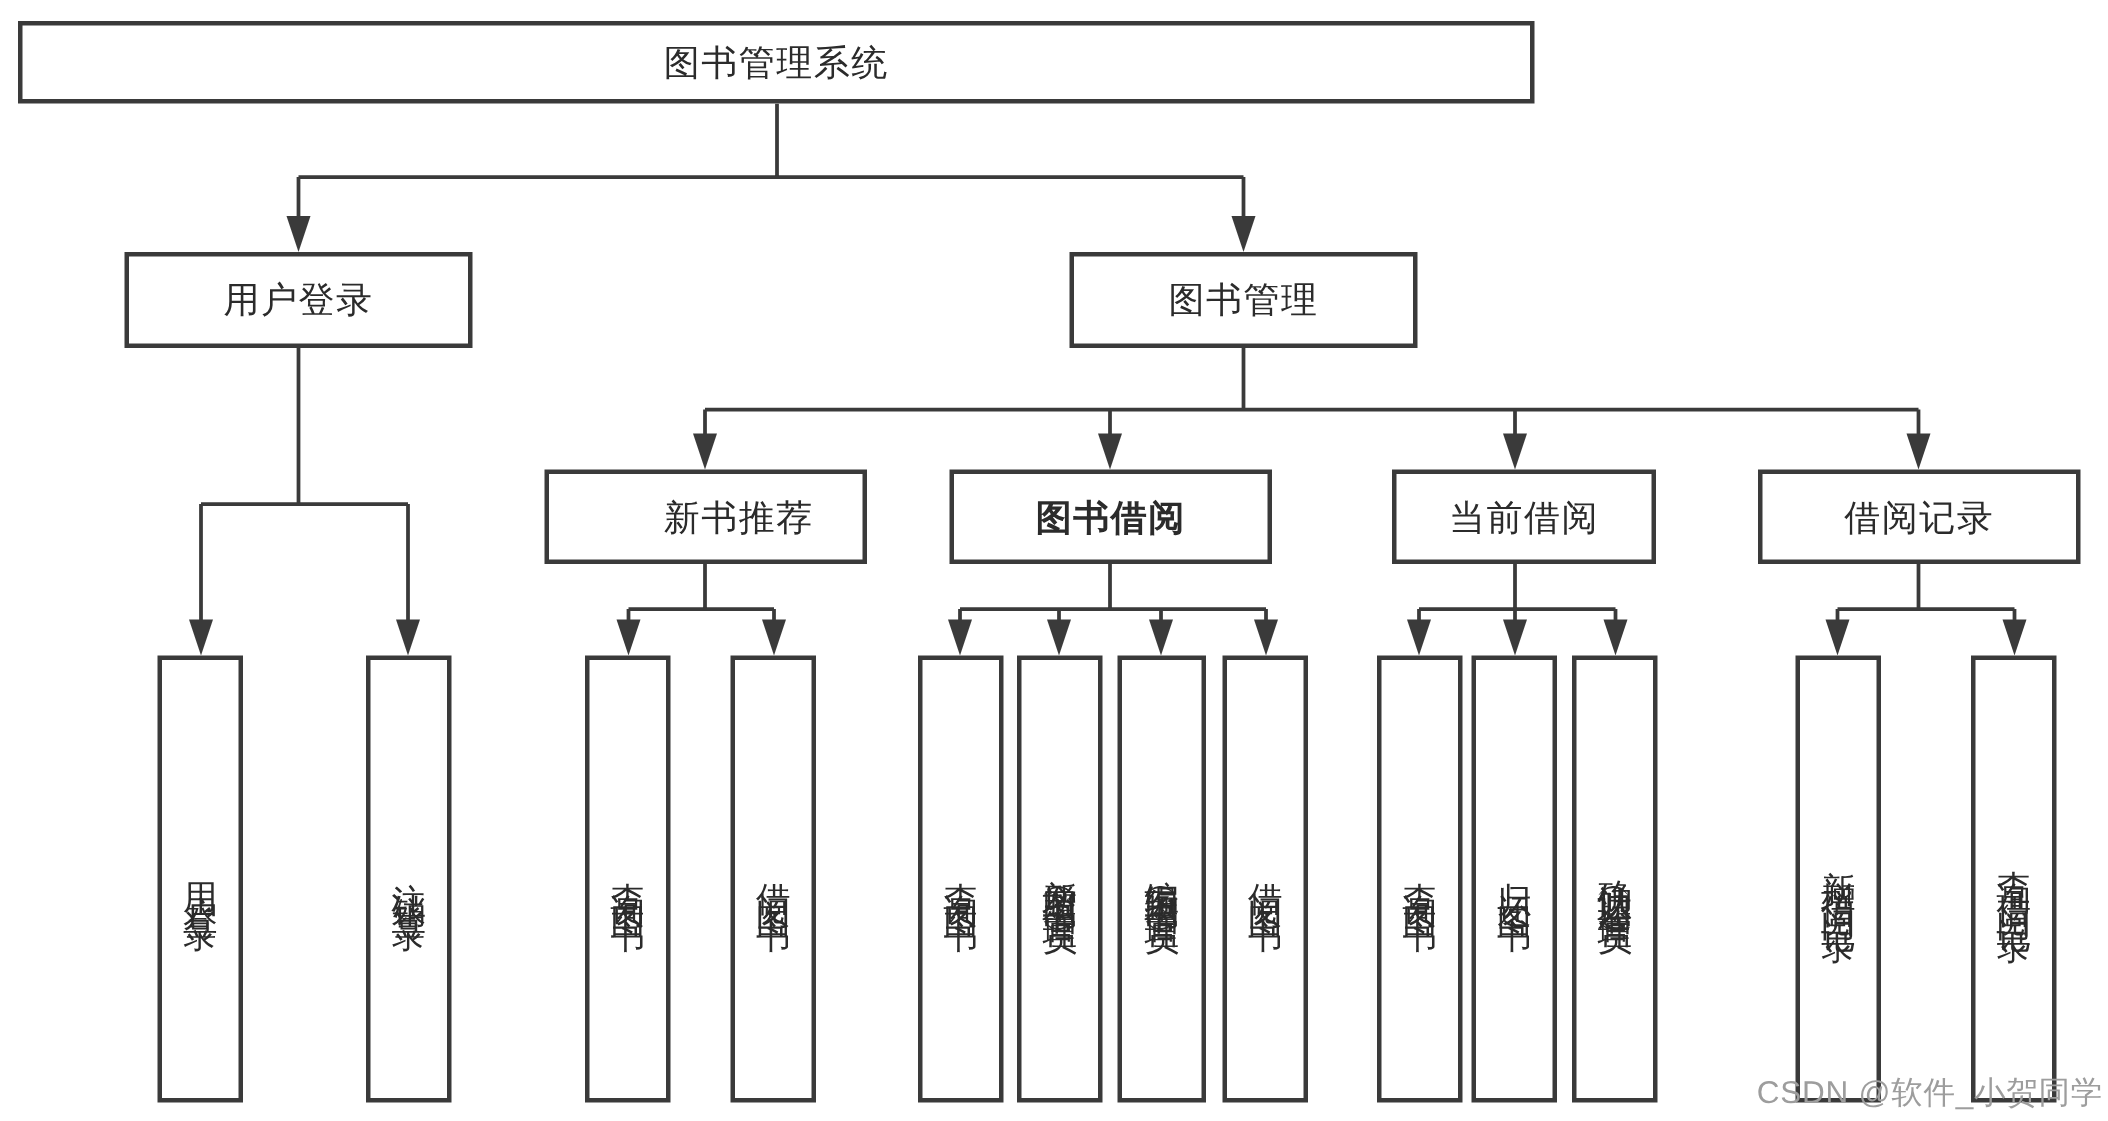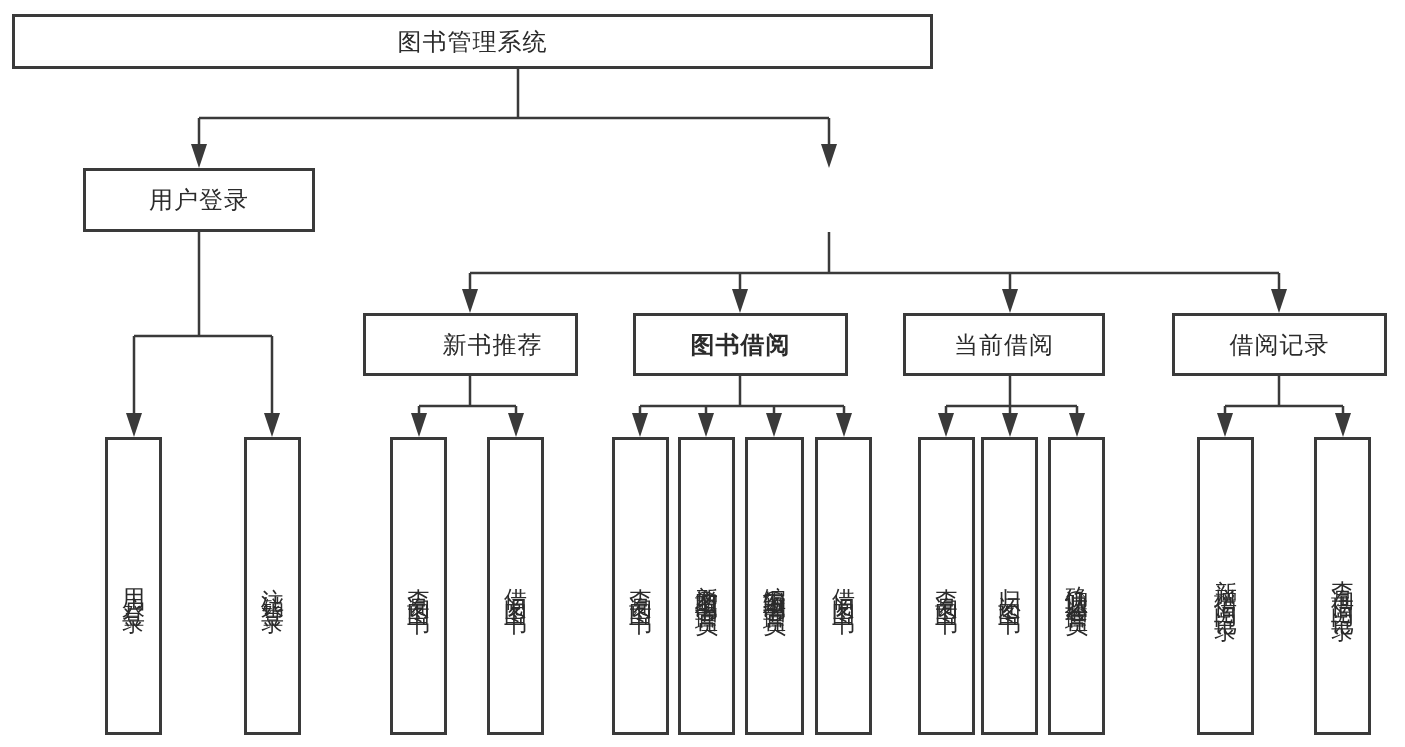--- a/index.html
+++ b/index.html
@@ -14,21 +14,21 @@
     font-size:24px;letter-spacing:1px;white-space:nowrap;
   }
   .leaf{
     writing-mode:vertical-rl;text-orientation:mixed;
     font-size:23px;letter-spacing:8px;line-height:1;
     width:57px;height:298px;top:437px;
   }
   .leaf.tight{letter-spacing:4px;}
   .lvl2{width:232px;height:64px;top:168px;}
   .lvl3{width:215px;height:63px;top:313px;}
-  #root-box{left:12px;top:14px;width:921px;height:55px;}
+  #root-box{left:12px;top:14px;width:1011px;height:55px;}
   #watermark{
     position:absolute;right:3px;bottom:5px;z-index:2;
     font-size:21px;color:#9d9d9d;letter-spacing:0.5px;
   }
 </style>
 </head>
 <body>
 
 <div id="canvas">
 
@@ -68,38 +68,40 @@
       <polygon points="1002,413 1018,413 1010,437"></polygon>
       <polygon points="1069,413 1085,413 1077,437"></polygon>
       <polygon points="1217,413 1233,413 1225,437"></polygon>
       <polygon points="1335,413 1351,413 1343,437"></polygon>
     </g>
   </svg>
 
   <div class="node" id="root-box">图书管理系统</div>
 
   <div class="node lvl2" style="left:83px;">用户登录</div>
+  <div class="node lvl2" style="left:713px;">图书管理</div>
 
   <div class="node lvl3" style="left:363px;padding-left:44px;">新书推荐</div>
   <div class="node lvl3" style="left:633px;font-weight:bold;">图书借阅</div>
-  <div class="node lvl3" style="left:903px;width:202px;">当前借阅</div>
+  <div class="node lvl3" style="left:928px;width:176px;">当前借阅</div>
   <div class="node lvl3" style="left:1172px;">借阅记录</div>
 
   <div class="node leaf" style="left:105px;">用户登录</div>
   <div class="node leaf" style="left:244px;">注销登录</div>
 
   <div class="node leaf" style="left:390px;">查询图书</div>
   <div class="node leaf" style="left:487px;">借阅图书</div>
 
   <div class="node leaf" style="left:612px;">查询图书</div>
   <div class="node leaf tight" style="left:678px;">新增图书（管理员）</div>
   <div class="node leaf tight" style="left:745px;width:59px;">编辑图书（管理员）</div>
   <div class="node leaf" style="left:815px;">借阅图书</div>
 
   <div class="node leaf" style="left:918px;">查询图书</div>
   <div class="node leaf" style="left:981px;">归还图书</div>
   <div class="node leaf tight" style="left:1048px;">确认归还（管理员）</div>
 
   <div class="node leaf" style="left:1197px;">新增借阅记录</div>
   <div class="node leaf" style="left:1314px;">查询借阅记录</div>
 
+  <div id="watermark">CSDN @软件_小贺同学</div>
 
 </div>
 
 </body></html>

